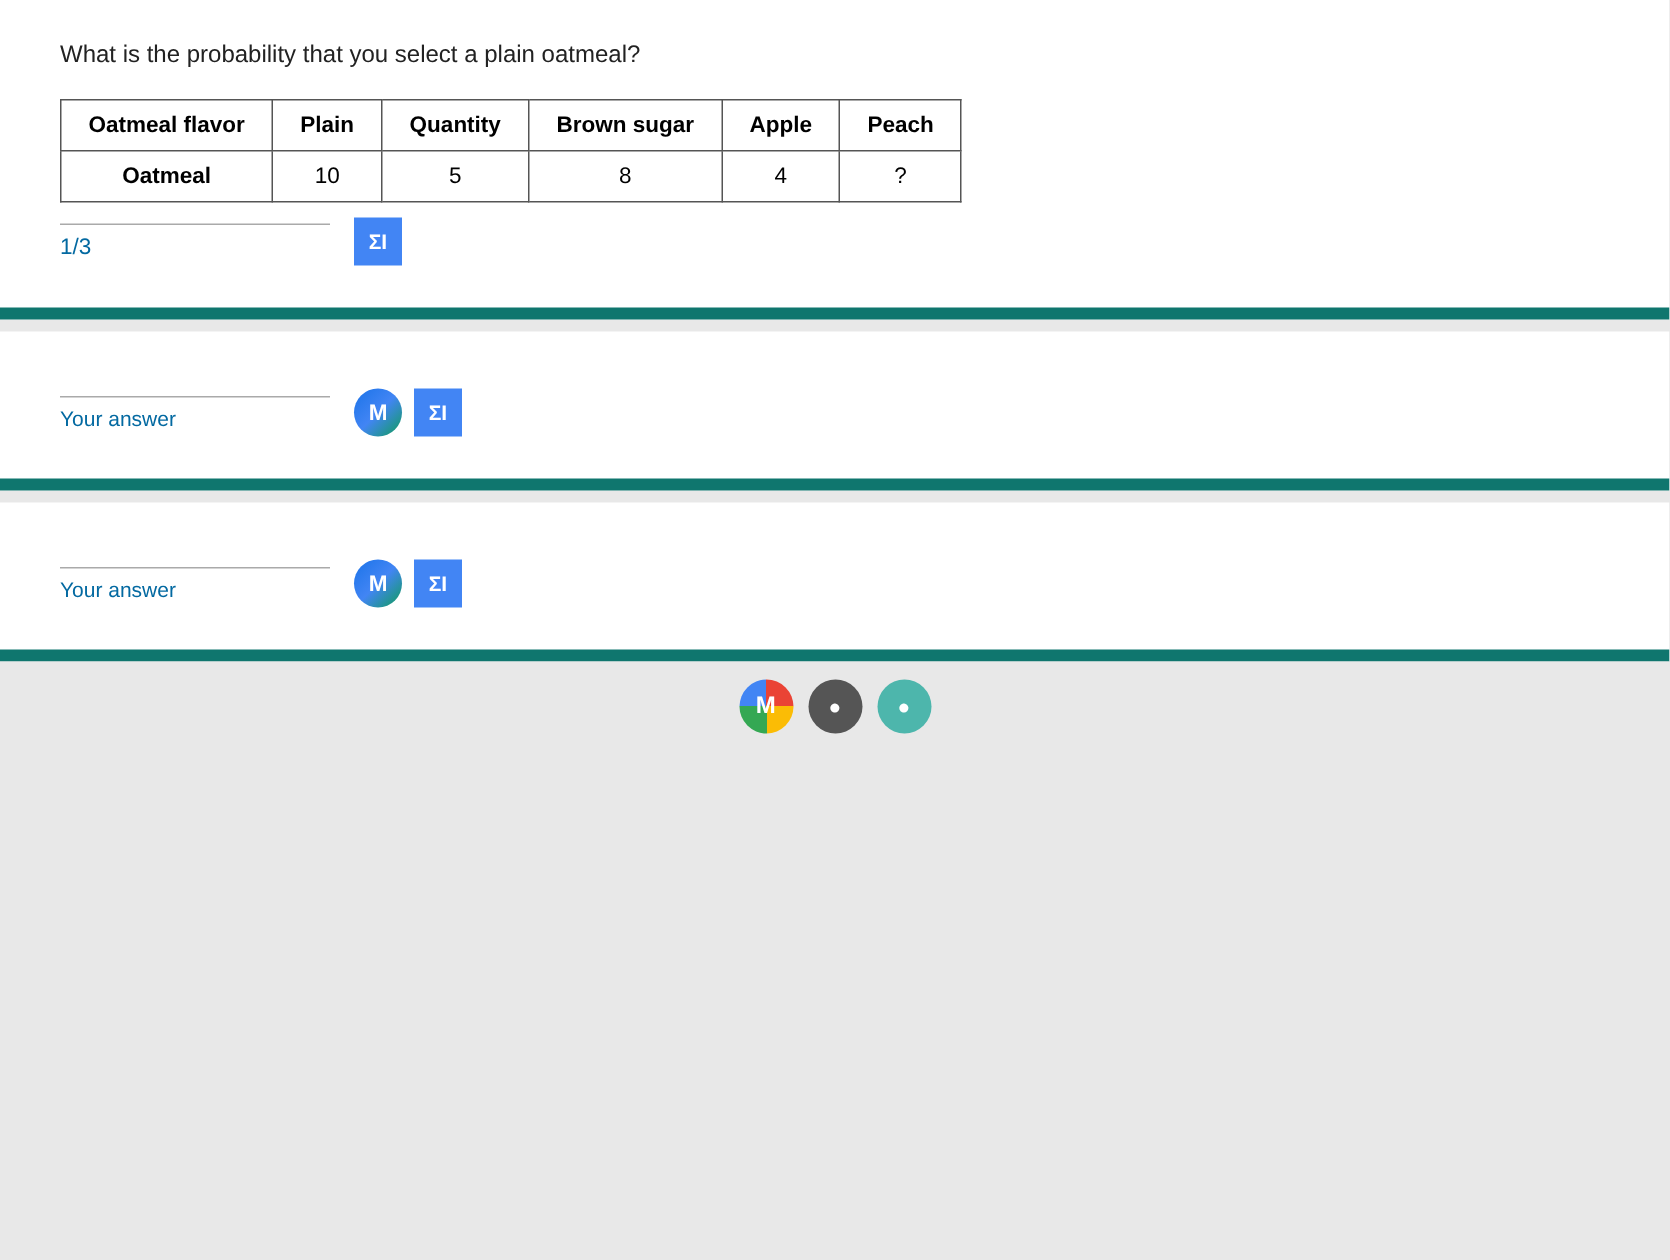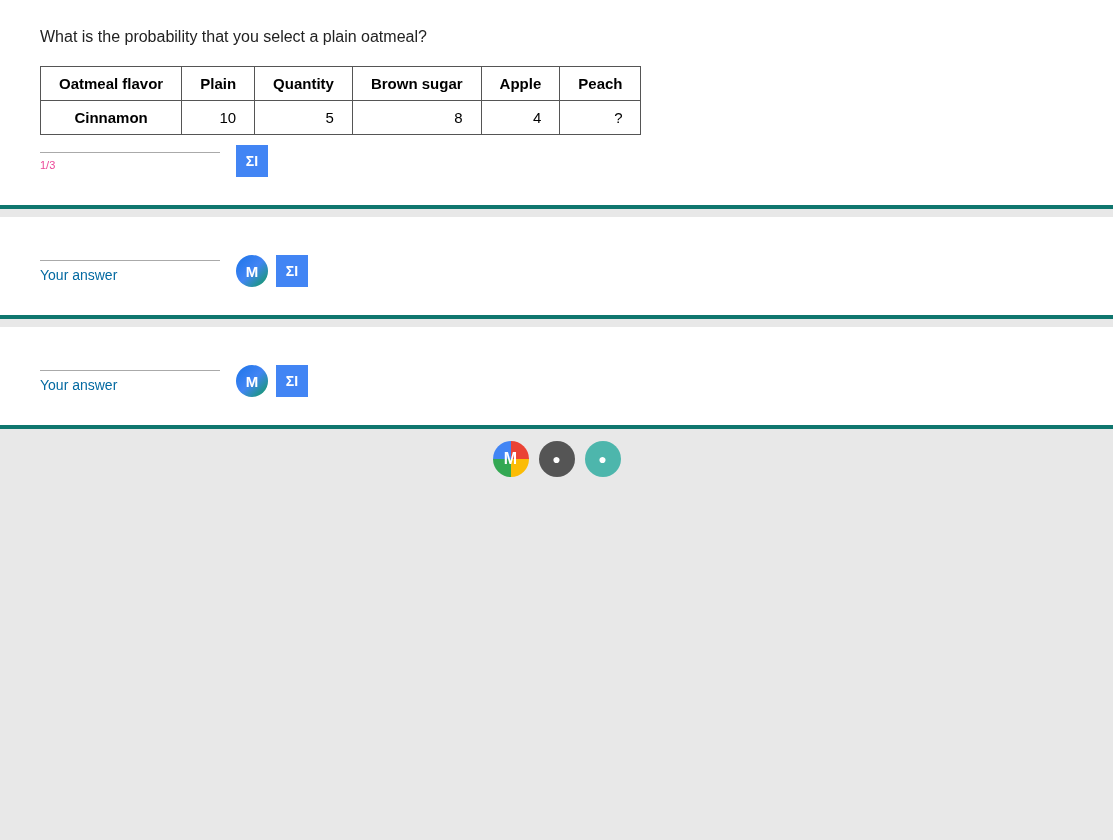--- a/index.html
+++ b/index.html
@@ -22,21 +22,21 @@
     .page-container {
       width: 100%;
       background-color: #e8e8e8;
       min-height: 840px;
     }
 
     .card {
       background-color: #ffffff;
       width: 100%;
       padding: 28px 40px 28px 40px;
-      border-bottom: 4px solid #0f766e;
+      border-bottom: 8px solid #0f766e;
     }
 
     .card:first-child {
       border-top: none;
     }
 
     .question-text {
       font-size: 16px;
       color: #222222;
       margin-bottom: 20px;
@@ -50,21 +50,21 @@
 
     
     .oatmeal-table {
       border-collapse: collapse;
     }
 
     .oatmeal-table th,
     .oatmeal-table td {
       border: 1px solid #555555;
       padding: 8px 18px;
-      text-align: right;
+      text-align: center;
       font-size: 15px;
     }
 
     .oatmeal-table th {
       font-weight: bold;
     }
 
     .oatmeal-table .label-col {
       text-align: center;
       font-weight: bold;
@@ -72,22 +72,22 @@
 
     
     .answer-row {
       display: flex;
       align-items: center;
       gap: 16px;
       margin-top: 10px;
     }
 
     .answer-value {
-      font-size: 11px;
-      color: #ec4899;
+      font-size: 15px;
+      color: #0369a1;
       min-width: 40px;
     }
 
     
     .icon-btn {
       width: 32px;
       height: 32px;
       border-radius: 0;
       display: flex;
       align-items: center;
@@ -207,21 +207,21 @@
             <span>Apple</span>
           </th>
           <th>
             <span>Peach</span>
           </th>
         </tr>
       </thead>
       <tbody>
         <tr>
           <td class="label-col">
-            <span>Cinnamon</span>
+            <span>Oatmeal</span>
           </td>
           <td>
             <span>10</span>
           </td>
           <td>
             <span>5</span>
           </td>
           <td>
             <span>8</span>
           </td>

